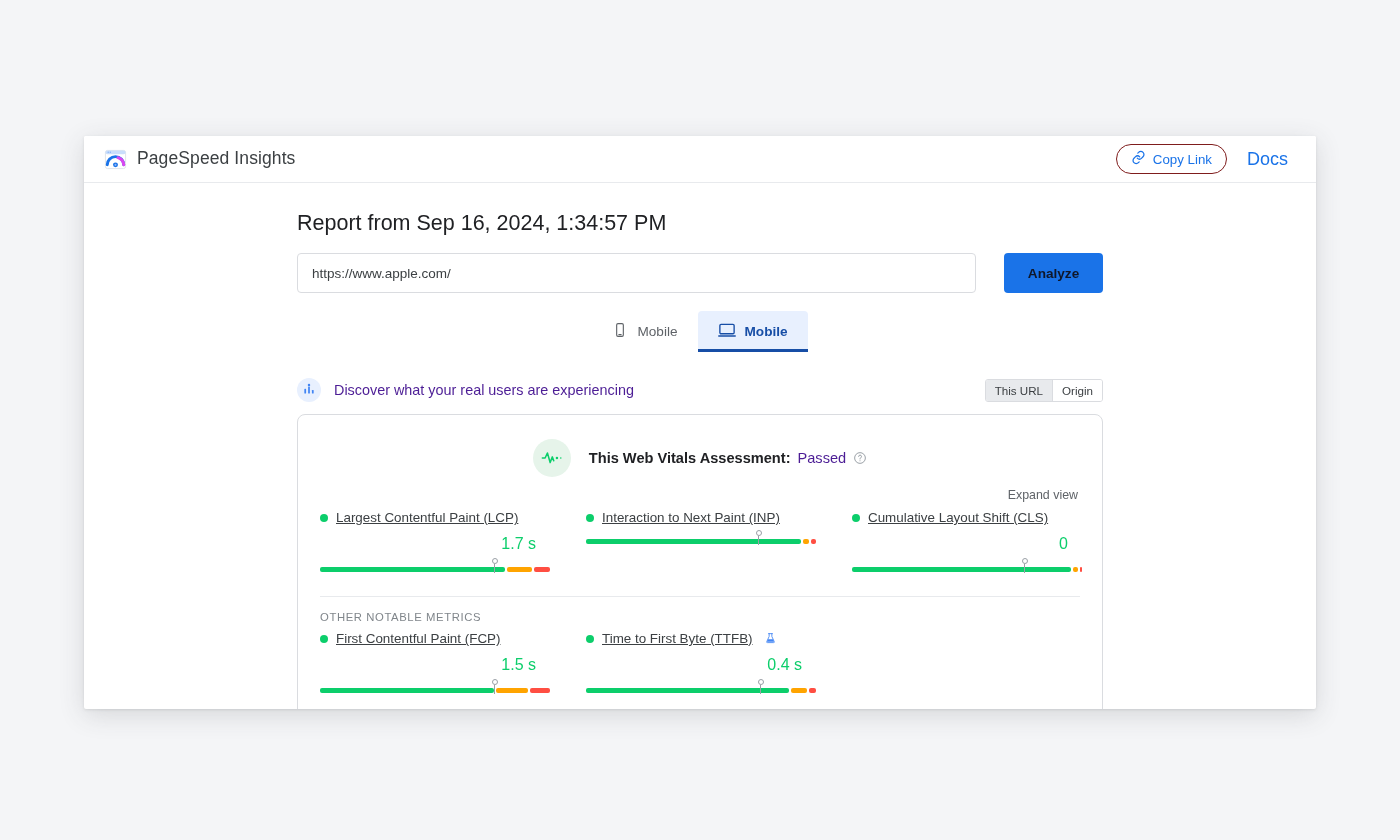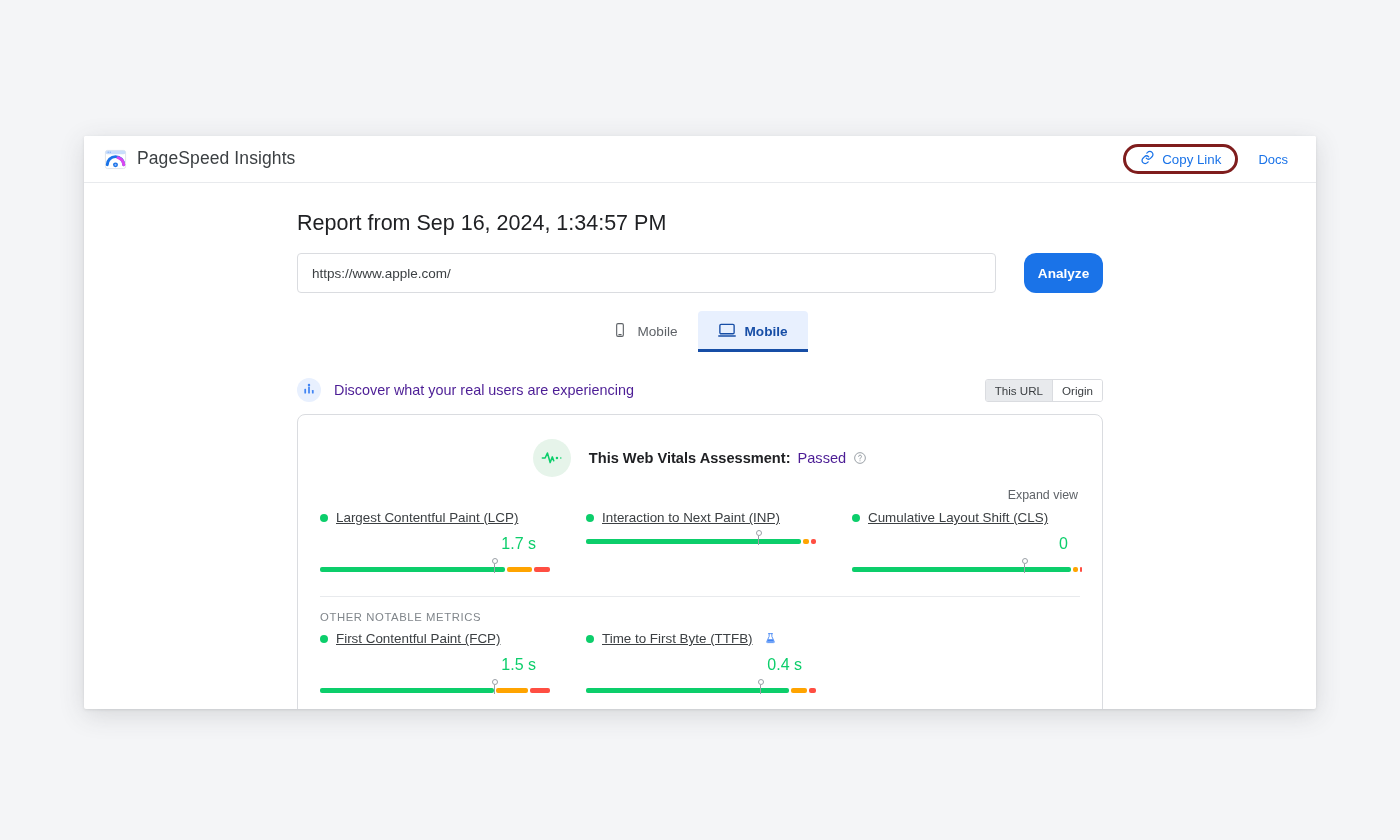--- a/index.html
+++ b/index.html
@@ -58,31 +58,31 @@
     display: flex;
     align-items: center;
     gap: 10px;
   }
   .copy-link-btn {
     display: flex;
     align-items: center;
     gap: 7px;
     height: 30px;
     padding: 0 14px;
-    border: 3px solid #7f1d1d;
+    border: 1px solid #7f1d1d;
     border-radius: 16px;
     color: #1a73e8;
     font-size: 13.3px;
     background: #fff;
     cursor: pointer;
     white-space: nowrap;
   }
   .docs-link {
     color: #1a73e8;
-    font-size: 13px;
+    font-size: 18px;
     padding: 0 10px;
     cursor: pointer;
     text-decoration: none;
   }
 
   
   .body-wrap {
     padding: 0;
     position: relative;
     height: 526px;
@@ -114,26 +114,26 @@
     border: 1px solid #dadce0;
     border-radius: 4px;
     padding: 0 14px;
     font-size: 13.5px;
     color: #3c4043;
     font-family: "Liberation Sans", sans-serif;
     outline: none;
     background: #fff;
   }
   .analyze-btn {
-    width: 79px;
+    width: 99px;
     height: 40px;
     background: #1a73e8;
-    color: #ffffff;
+    color: #0f172a;
     border: none;
-    border-radius: 12px;
+    border-radius: 4px;
     font-size: 13.6px;
     font-weight: bold;
     cursor: pointer;
     font-family: "Liberation Sans", sans-serif;
   }
 
   
   .device-tabs {
     display: flex;
     justify-content: center;

